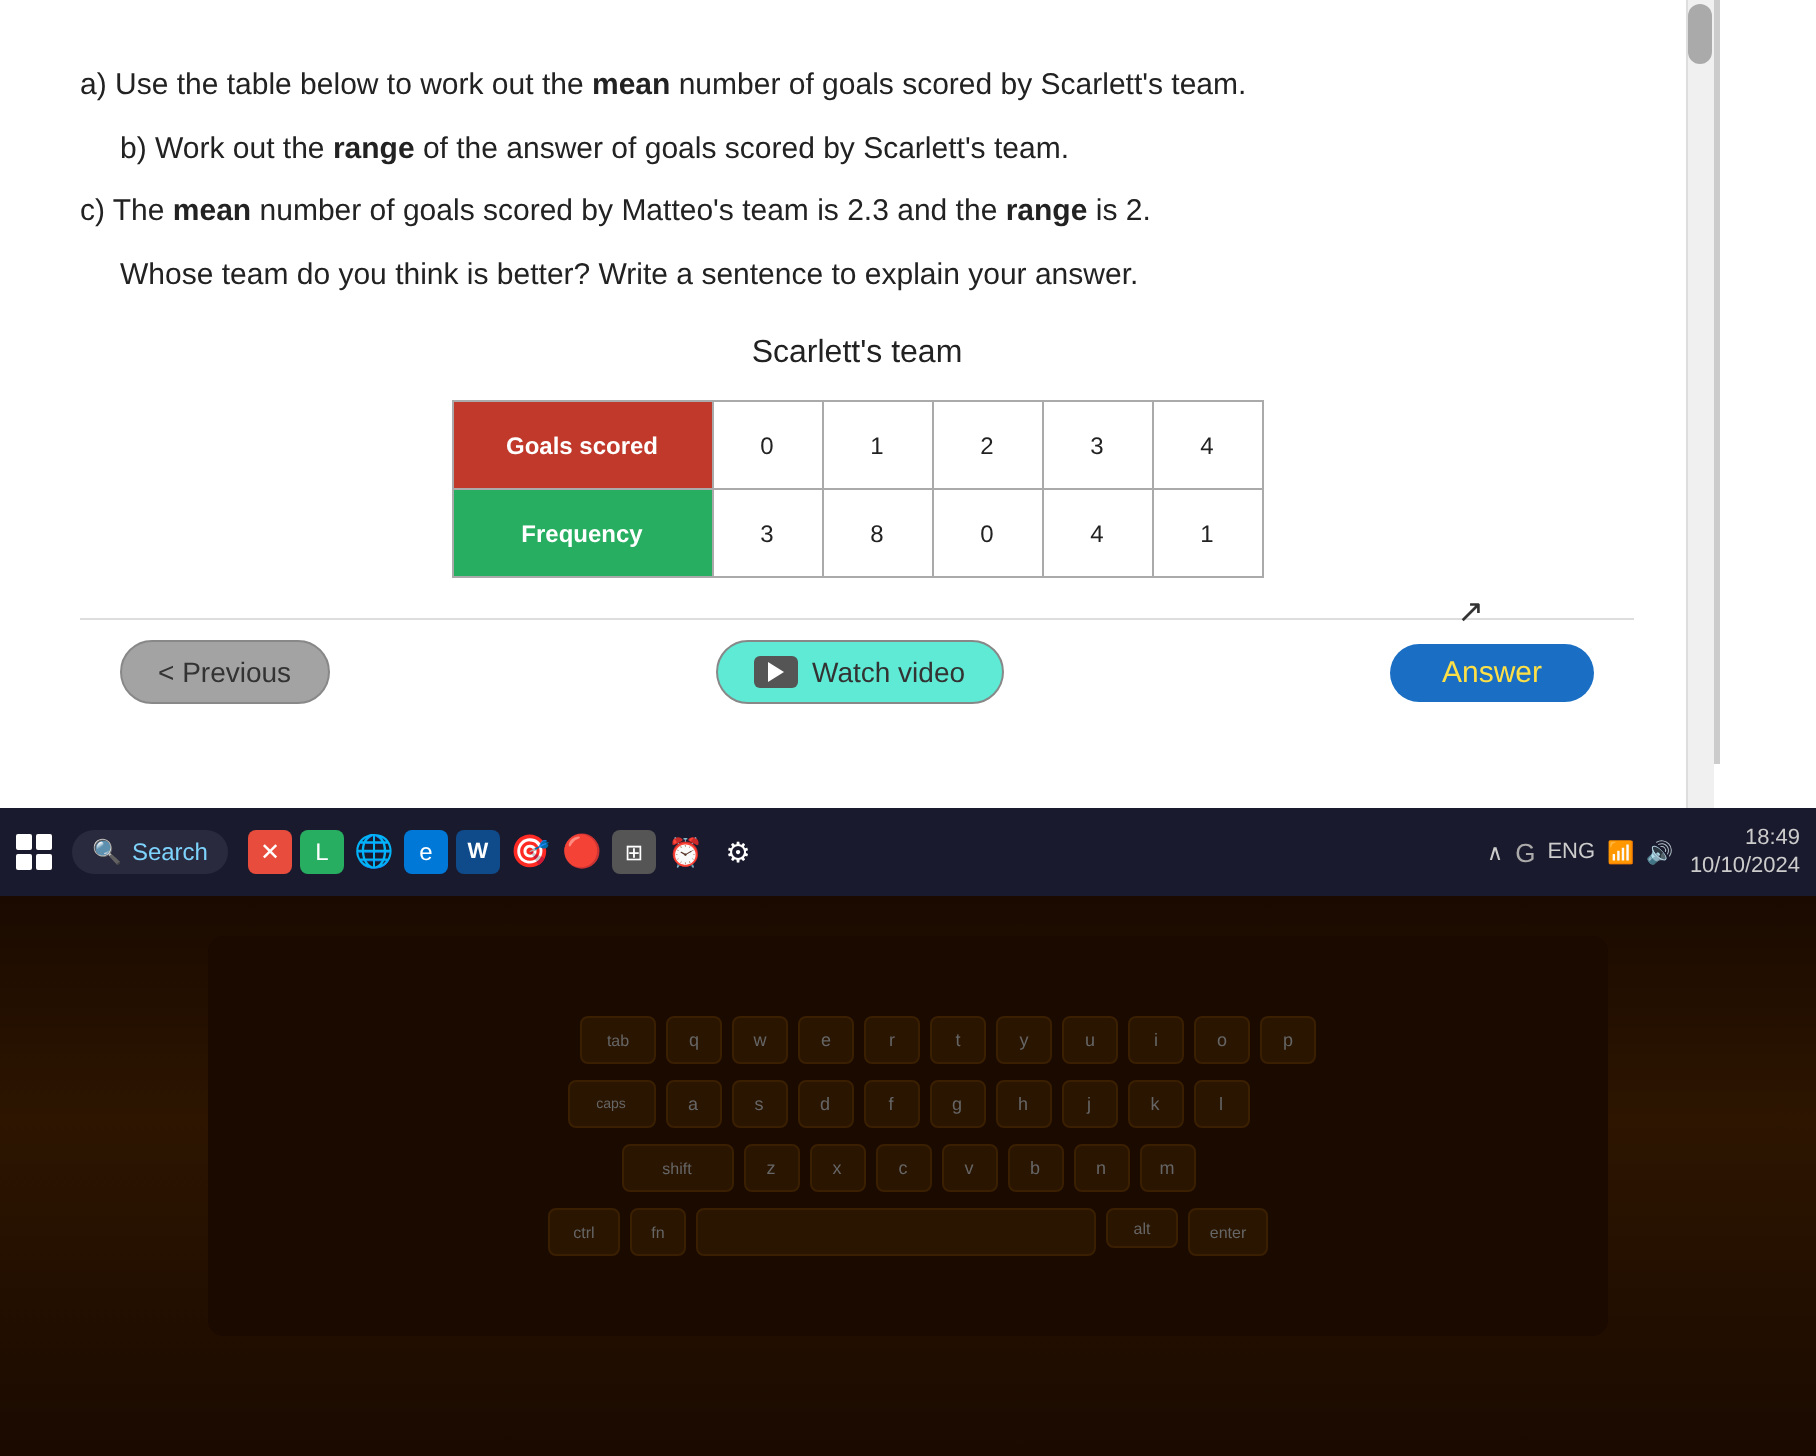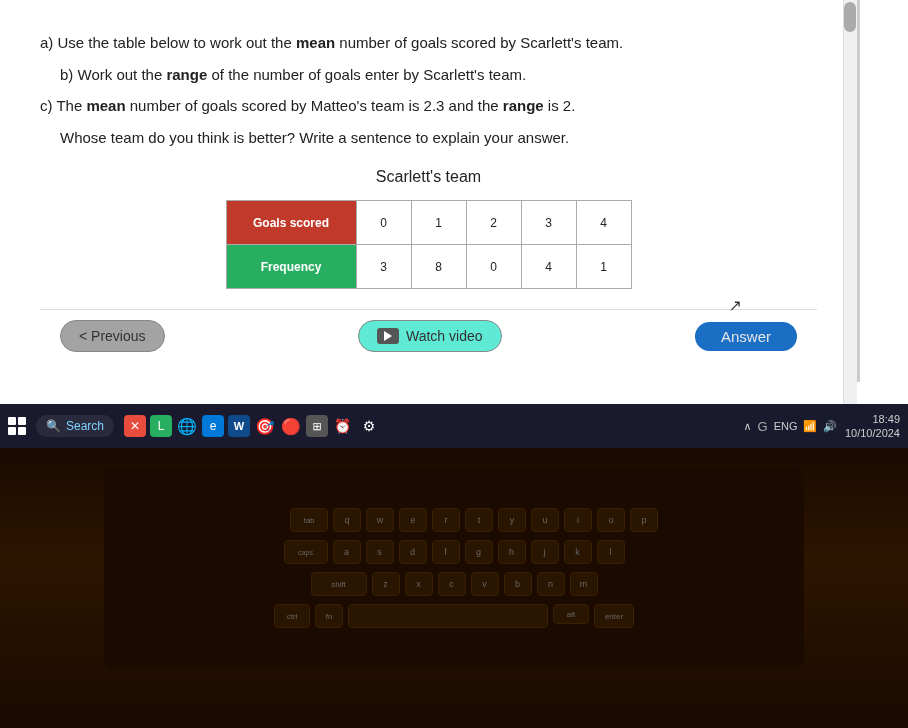--- a/index.html
+++ b/index.html
@@ -121,21 +121,21 @@
     .video-icon-wrap .play {
       width: 0;
       height: 0;
       border-style: solid;
       border-width: 5px 0 5px 8px;
       border-color: transparent transparent transparent #fff;
     }
 
     .answer-btn {
       background: #1a6fc4;
-      color: #e5e5e5;
+      color: #fde047;
       border: none;
       border-radius: 20px;
       padding: 6px 26px;
       font-size: 15px;
       cursor: pointer;
     }
 
     
     .scrollbar-track {
       position: absolute;
@@ -322,21 +322,21 @@
 
   <div class="scrollbar-track">
     <div class="scrollbar-thumb"></div>
   </div>
 
   <p class="question-text">
     <span>a) Use the table below to work out the </span><strong>mean</strong><span> number of goals scored by Scarlett's team.</span>
   </p>
 
   <p class="question-text" style="margin-left: 20px;">
-    <span>b) Work out the </span><strong>range</strong><span> of the number of goals enter by Scarlett's team.</span>
+    <span>b) Work out the </span><strong>range</strong><span> of the answer of goals scored by Scarlett's team.</span>
   </p>
 
   <p class="question-text">
     <span>c) The </span><strong>mean</strong><span> number of goals scored by Matteo's team is 2.3 and the </span><strong>range</strong><span> is 2.</span>
   </p>
   <p class="question-text" style="margin-left: 20px;">Whose team do you think is better? Write a sentence to explain your answer.</p>
 
   <h3 class="section-title">Scarlett's team</h3>
 
   <div class="table-container">

